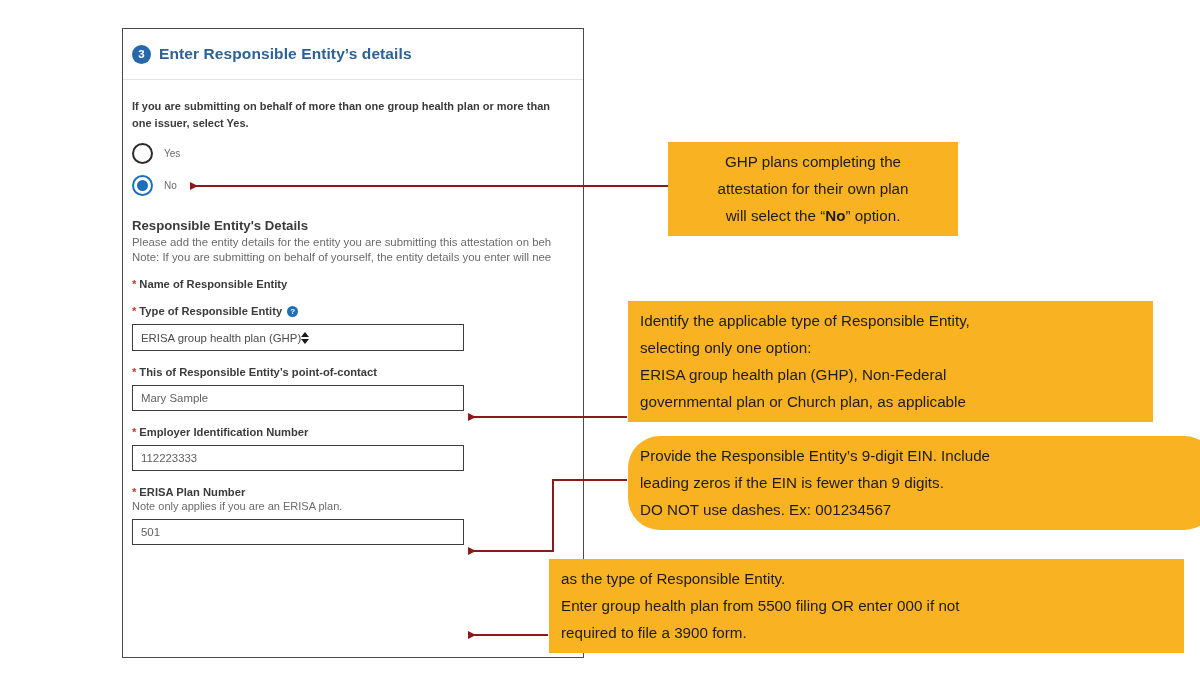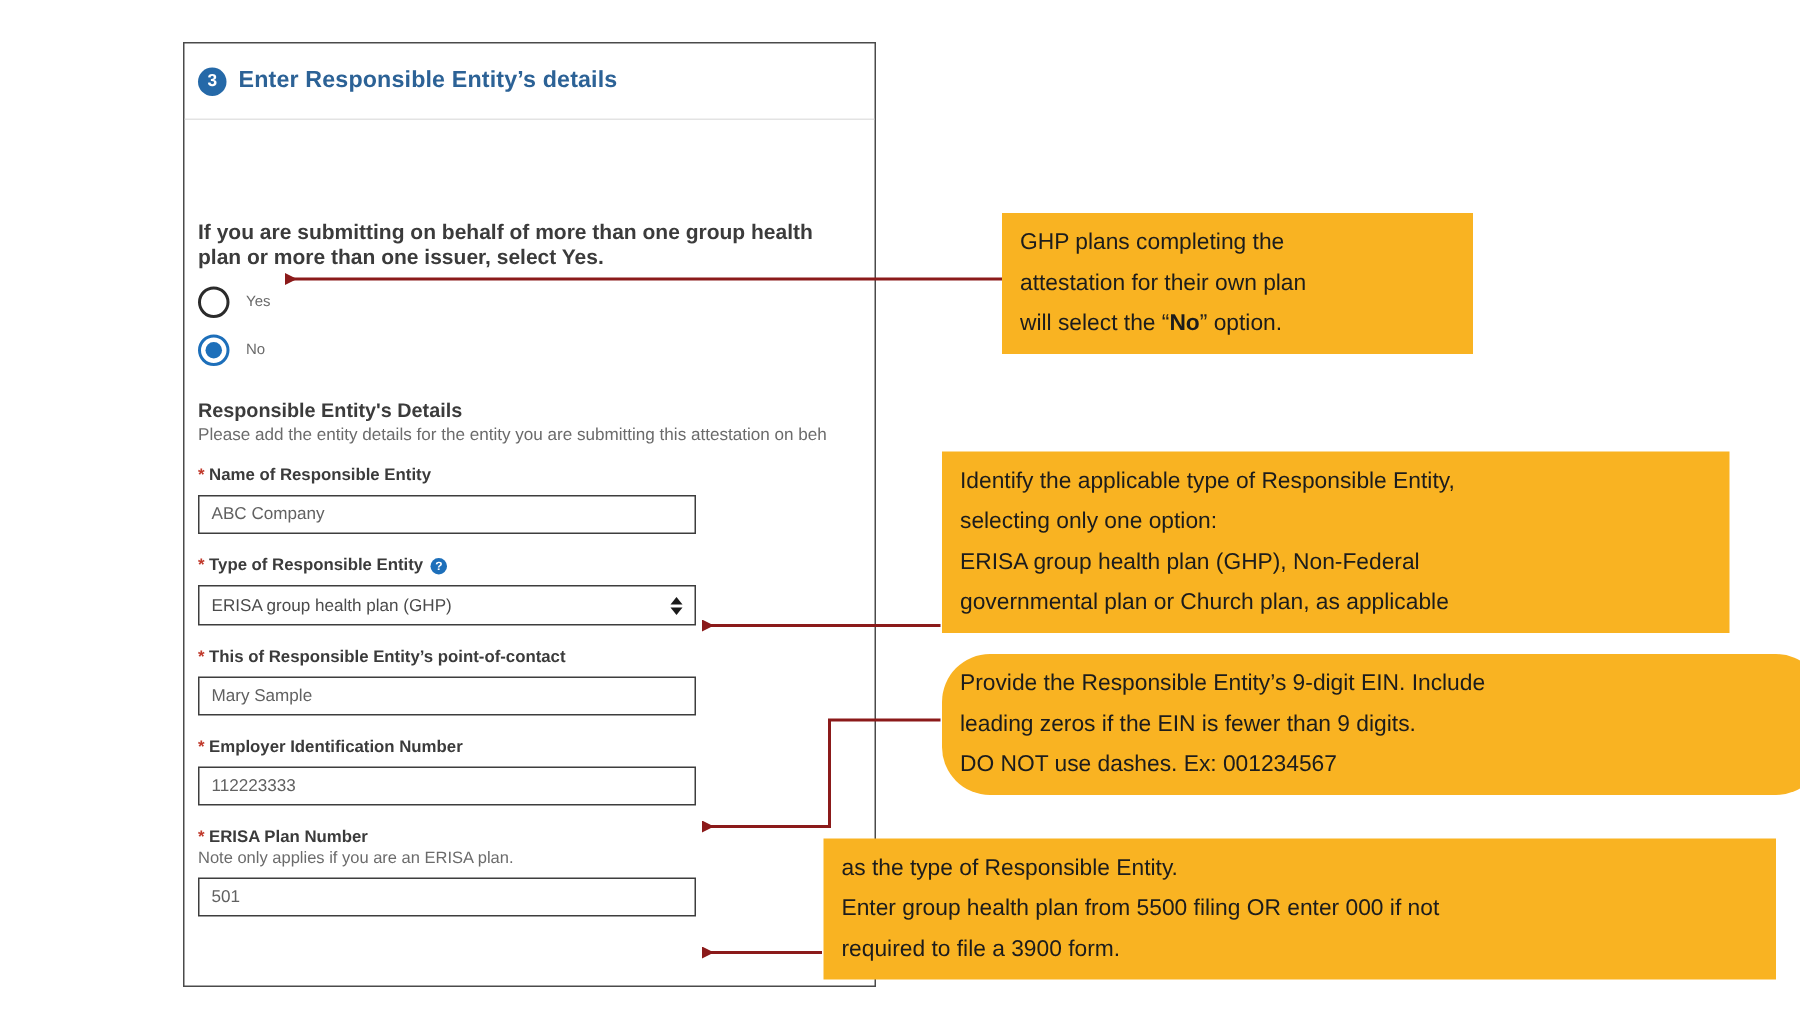--- a/index.html
+++ b/index.html
@@ -39,22 +39,22 @@
   #panel-title {
     margin-left: 8px;
     color: #2c6296;
     font-size: 15.5px; font-weight: bold;
     letter-spacing: .1px;
   }
 
   #panel-body { padding: 18px 0 0 9px; }
 
   .intro-bold {
-    font-size: 14px; font-weight: bold; color: #3b3b3b;
-    line-height: 16.5px; width: 420px; margin-top: 48px;
+    font-size: 11px; font-weight: bold; color: #3b3b3b;
+    line-height: 16.5px; width: 420px;
   }
 
   .radio-row { display: flex; align-items: center; height: 28px; margin-top: 4px; }
   .radio-row.first { margin-top: 8px; }
   .radio-outer {
     width: 21px; height: 21px; border-radius: 50%;
     border: 2px solid #2b2b2b; background: #fff;
     flex: 0 0 auto; position: relative;
   }
   .radio-outer.checked { border-color: #1d6fba; border-width: 2px; }
@@ -94,21 +94,21 @@
     width: 332px; height: 26px;
     border: 1px solid #3d3d3d; background: #fff;
     display: flex; align-items: center;
     padding-left: 8px;
     font-size: 11.4px; color: #616161;
   }
   .select-input {
     margin-top: 7px;
     width: 332px; height: 27px;
     border: 1px solid #3d3d3d; background: #fff;
-    display: flex; align-items: center; justify-content: space-between;
+    display: flex; align-items: center; justify-content: flex-start;
     padding: 0 8px;
     font-size: 11.4px; color: #4b4b4b;
   }
   .stepper { display: flex; flex-direction: column; align-items: center; line-height: 0; }
   .stepper i {
     display: block; width: 0; height: 0;
     border-left: 4.5px solid transparent;
     border-right: 4.5px solid transparent;
   }
   .stepper i.up { border-bottom: 5px solid #1a1a1a; margin-bottom: 2px; }
@@ -149,27 +149,27 @@
     </div>
 
     <div class="radio-row">
       <span class="radio-outer checked"></span>
       <span class="radio-label">No</span>
     </div>
 
     <div class="section-title">Responsible Entity's Details</div>
 
     <div class="help-para">Please add the entity details for the entity you are submitting this attestation on beh</div>
+    <div class="help-para">Note: If you are submitting on behalf of yourself, the entity details you enter will nee</div>
 
     <div class="field">
       <div class="field-label">
         <span class="req-star">*</span>
         <span>Name of Responsible Entity</span>
       </div>
-      <div class="text-input">ABC Company</div>
     </div>
 
     <div class="field">
       <div class="field-label">
         <span class="req-star">*</span>
         <span>Type of Responsible Entity</span>
         <span class="help-icon">?</span>
       </div>
       <div class="select-input">
         <span>ERISA group health plan (GHP)</span>
@@ -217,21 +217,21 @@
 
   <path d="M670,186 L190,186" stroke="#8B1A1A" stroke-width="2" fill="none" marker-end="url(#ah)"></path>
 
   <path d="M627,417 L468,417" stroke="#8B1A1A" stroke-width="2" fill="none" marker-end="url(#ah)"></path>
 
   <path d="M627,480 L553,480 L553,551 L468,551" stroke="#8B1A1A" stroke-width="2" fill="none" marker-end="url(#ah)"></path>
 
   <path d="M548,635 L468,635" stroke="#8B1A1A" stroke-width="2" fill="none" marker-end="url(#ah)"></path>
 </svg>
 
-<div class="callout" id="c1" style="left:668px; top:142px; width:314px;">
+<div class="callout" id="c1" style="left:668px; top:142px; width:290px;text-align:center;">
   <div>GHP plans completing the</div>
   <div>
     <span>attestation for their own plan</span>
   </div>
   <div>will select the “<b>No</b>” option.</div>
 </div>
 
 <div class="callout" id="c2" style="left:628px; top:301px; width:525px;">
   <div>Identify the applicable type of Responsible Entity,</div>
   <div>selecting only one option:</div>

